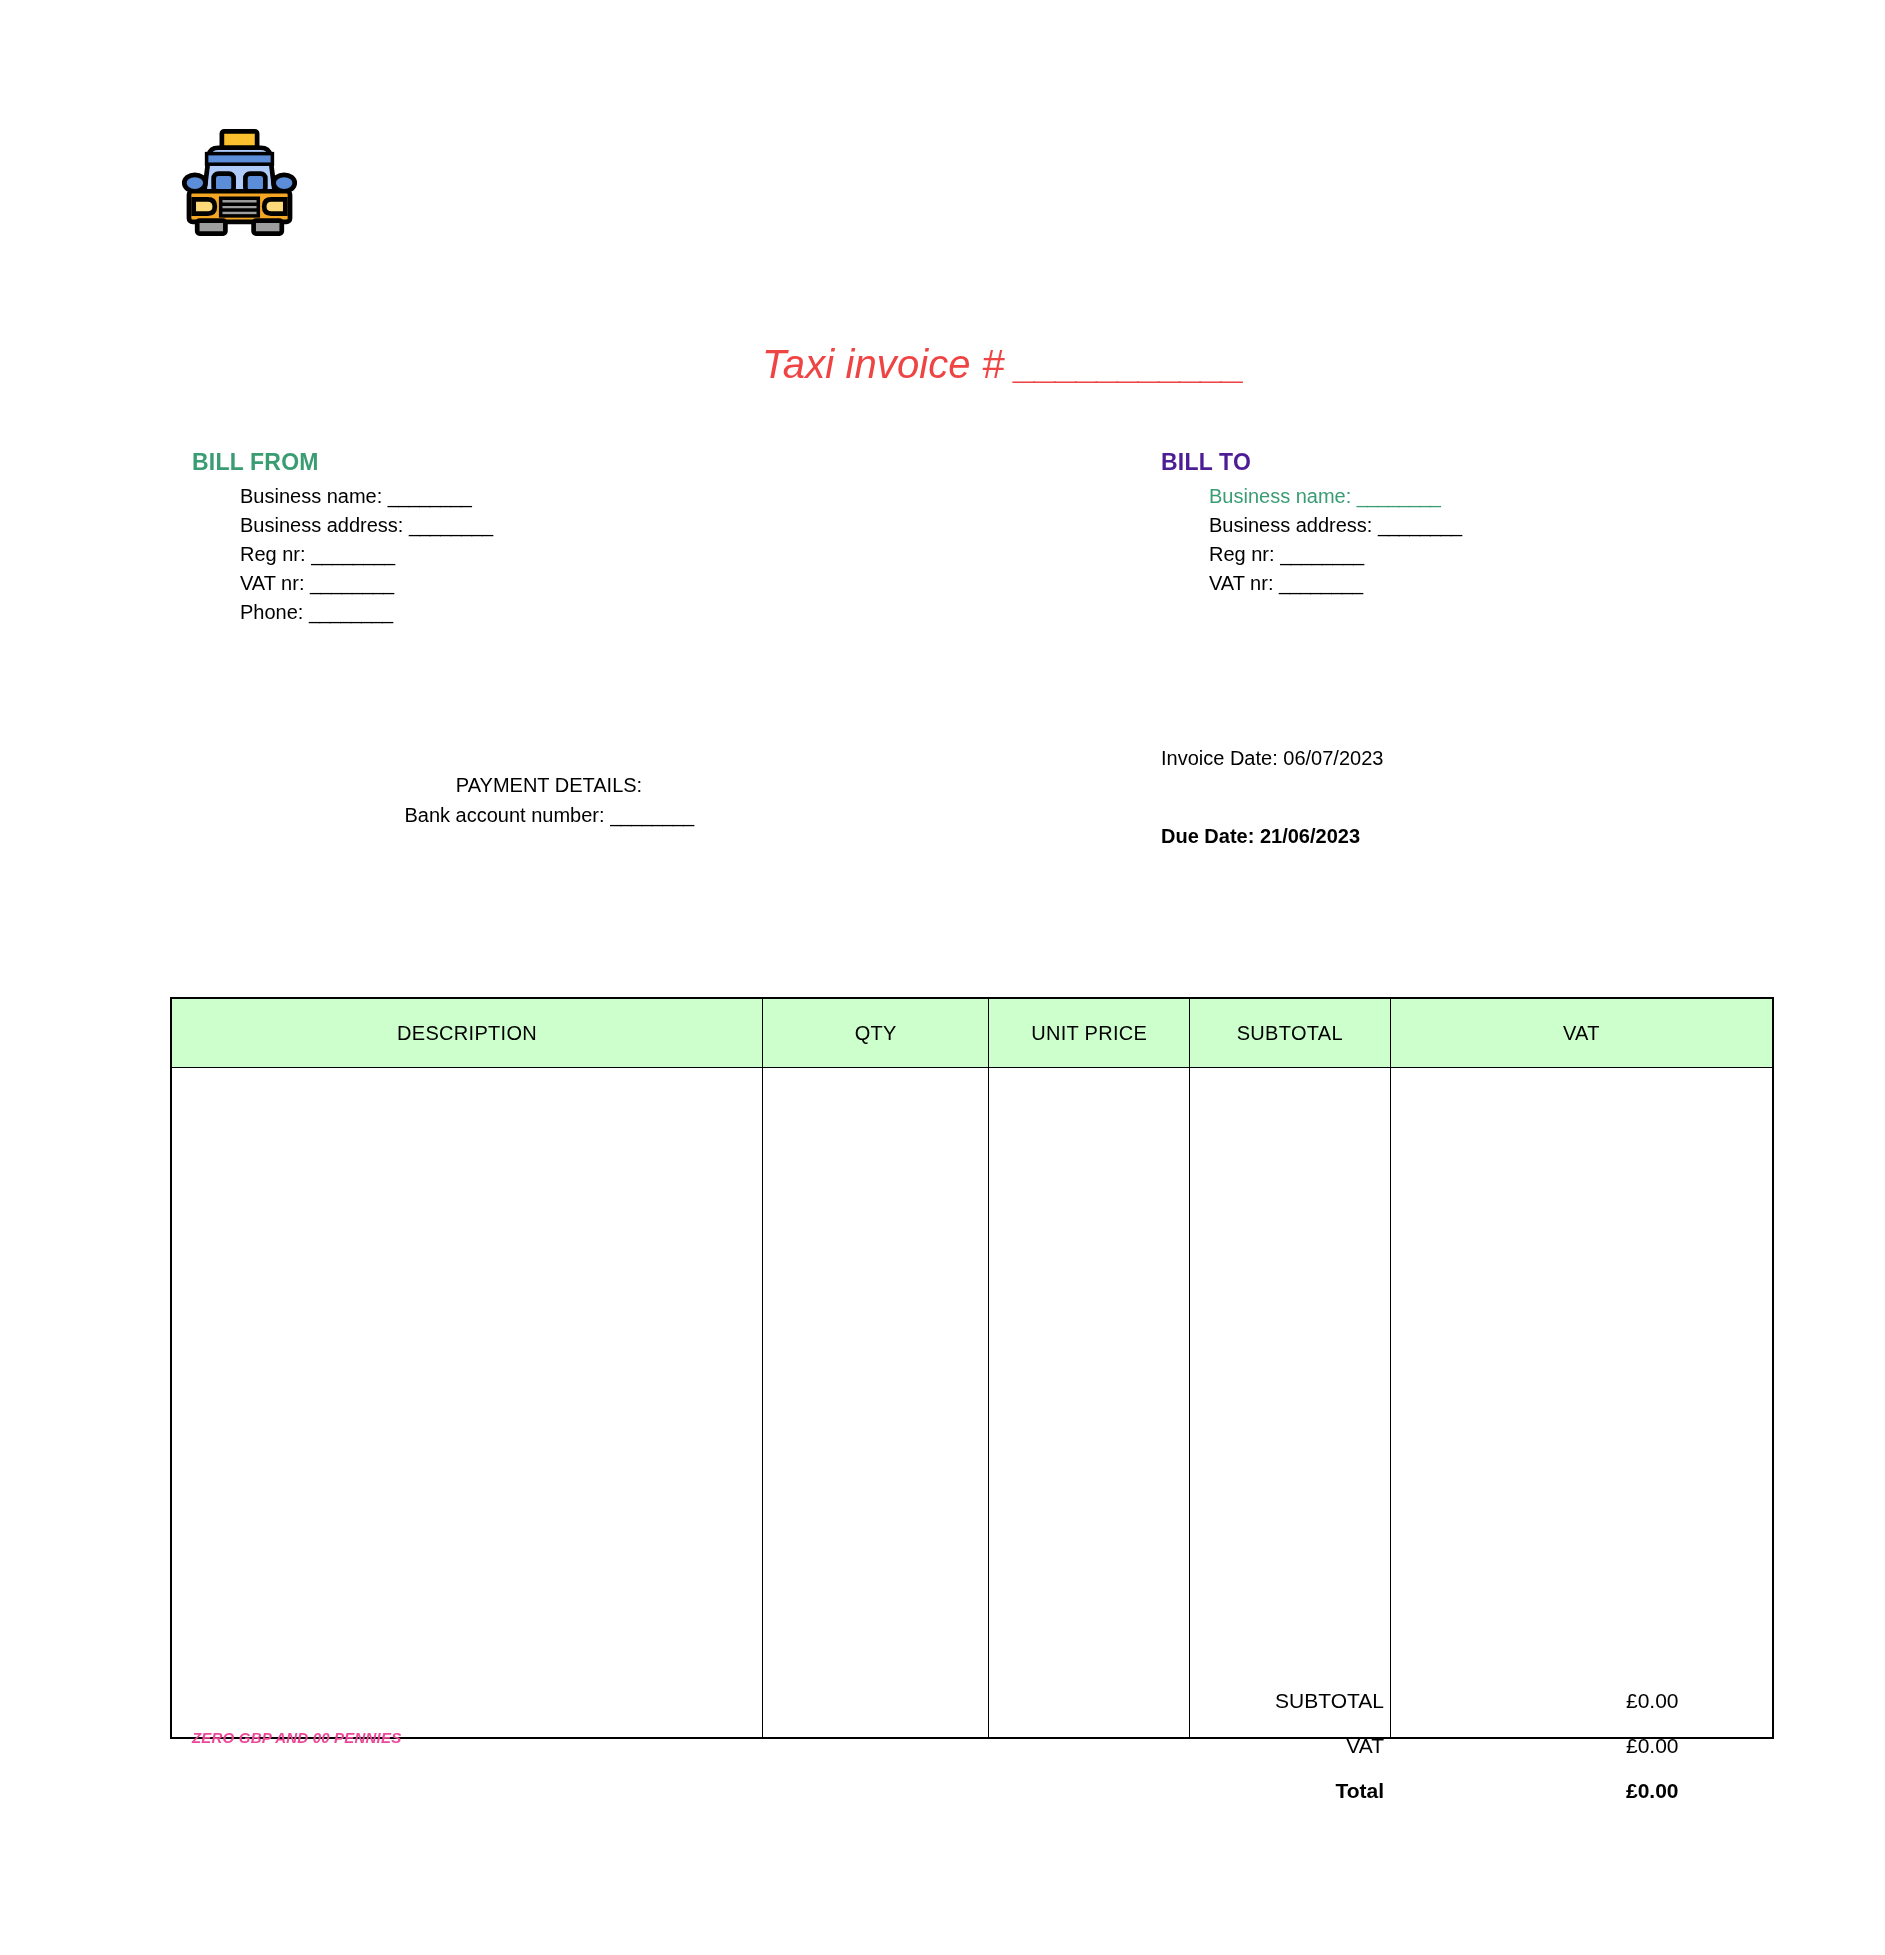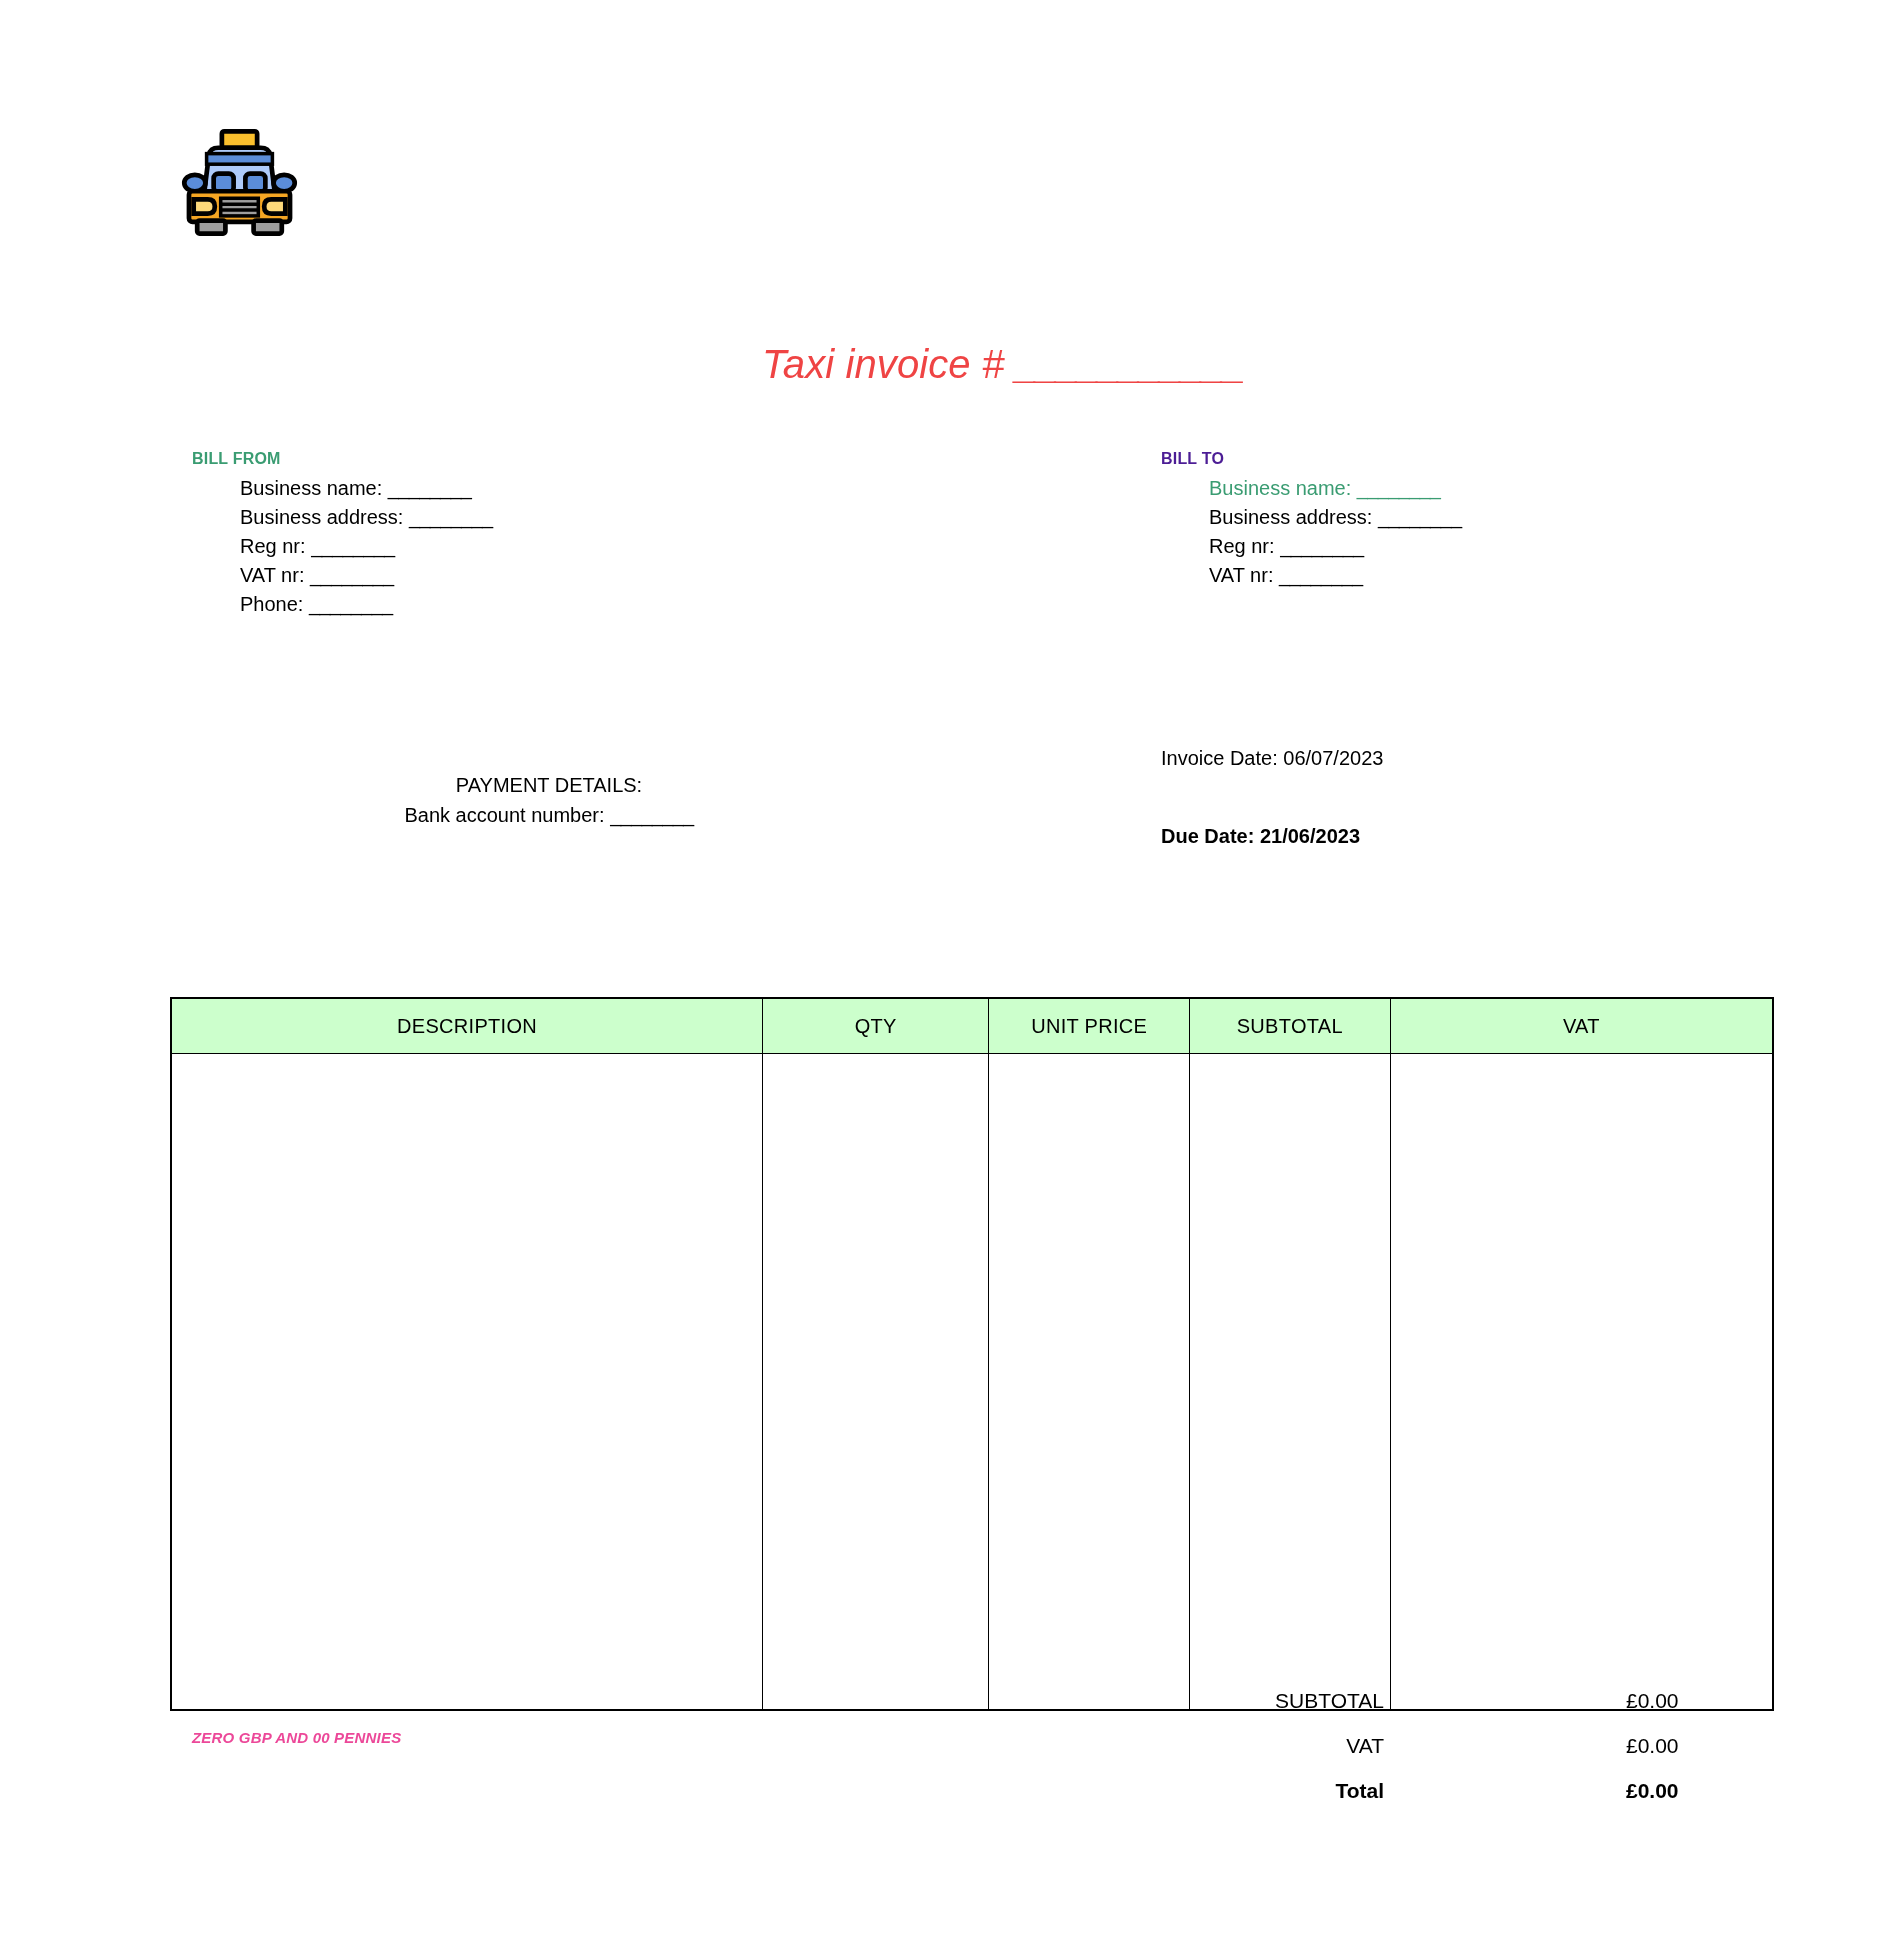--- a/index.html
+++ b/index.html
@@ -56,21 +56,21 @@
     top: 450px;
     width: 562px;
   }
   .bill-to {
     position: absolute;
     left: 1161px;
     top: 450px;
     width: 562px;
   }
   .block-heading {
-    font-size: 16px;
+    font-size: 23px;
     font-weight: 700;
     letter-spacing: 0.2px;
     margin: 0 0 6.7px 0;
     line-height: 1.1;
   }
   .heading-green { color: #3a9c72; }
   .heading-black { color: #4c1d95; }
 
   .field-line {
     font-size: 20px;
@@ -113,21 +113,21 @@
     position: absolute;
     left: 170px;
     top: 997px;
     width: 1604px;
     border-collapse: collapse;
     table-layout: fixed;
   }
   .items-table th,
   .items-table td {
     border: 0.7px solid #000000;
-    padding: 0;
+    padding: 7px;
     margin: 0;
   }
   .items-table thead th {
     background: #ccffcc;
     height: 54px;
     font-size: 20px;
     font-weight: 400;
     text-align: center;
     letter-spacing: 0.3px;
     vertical-align: middle;

